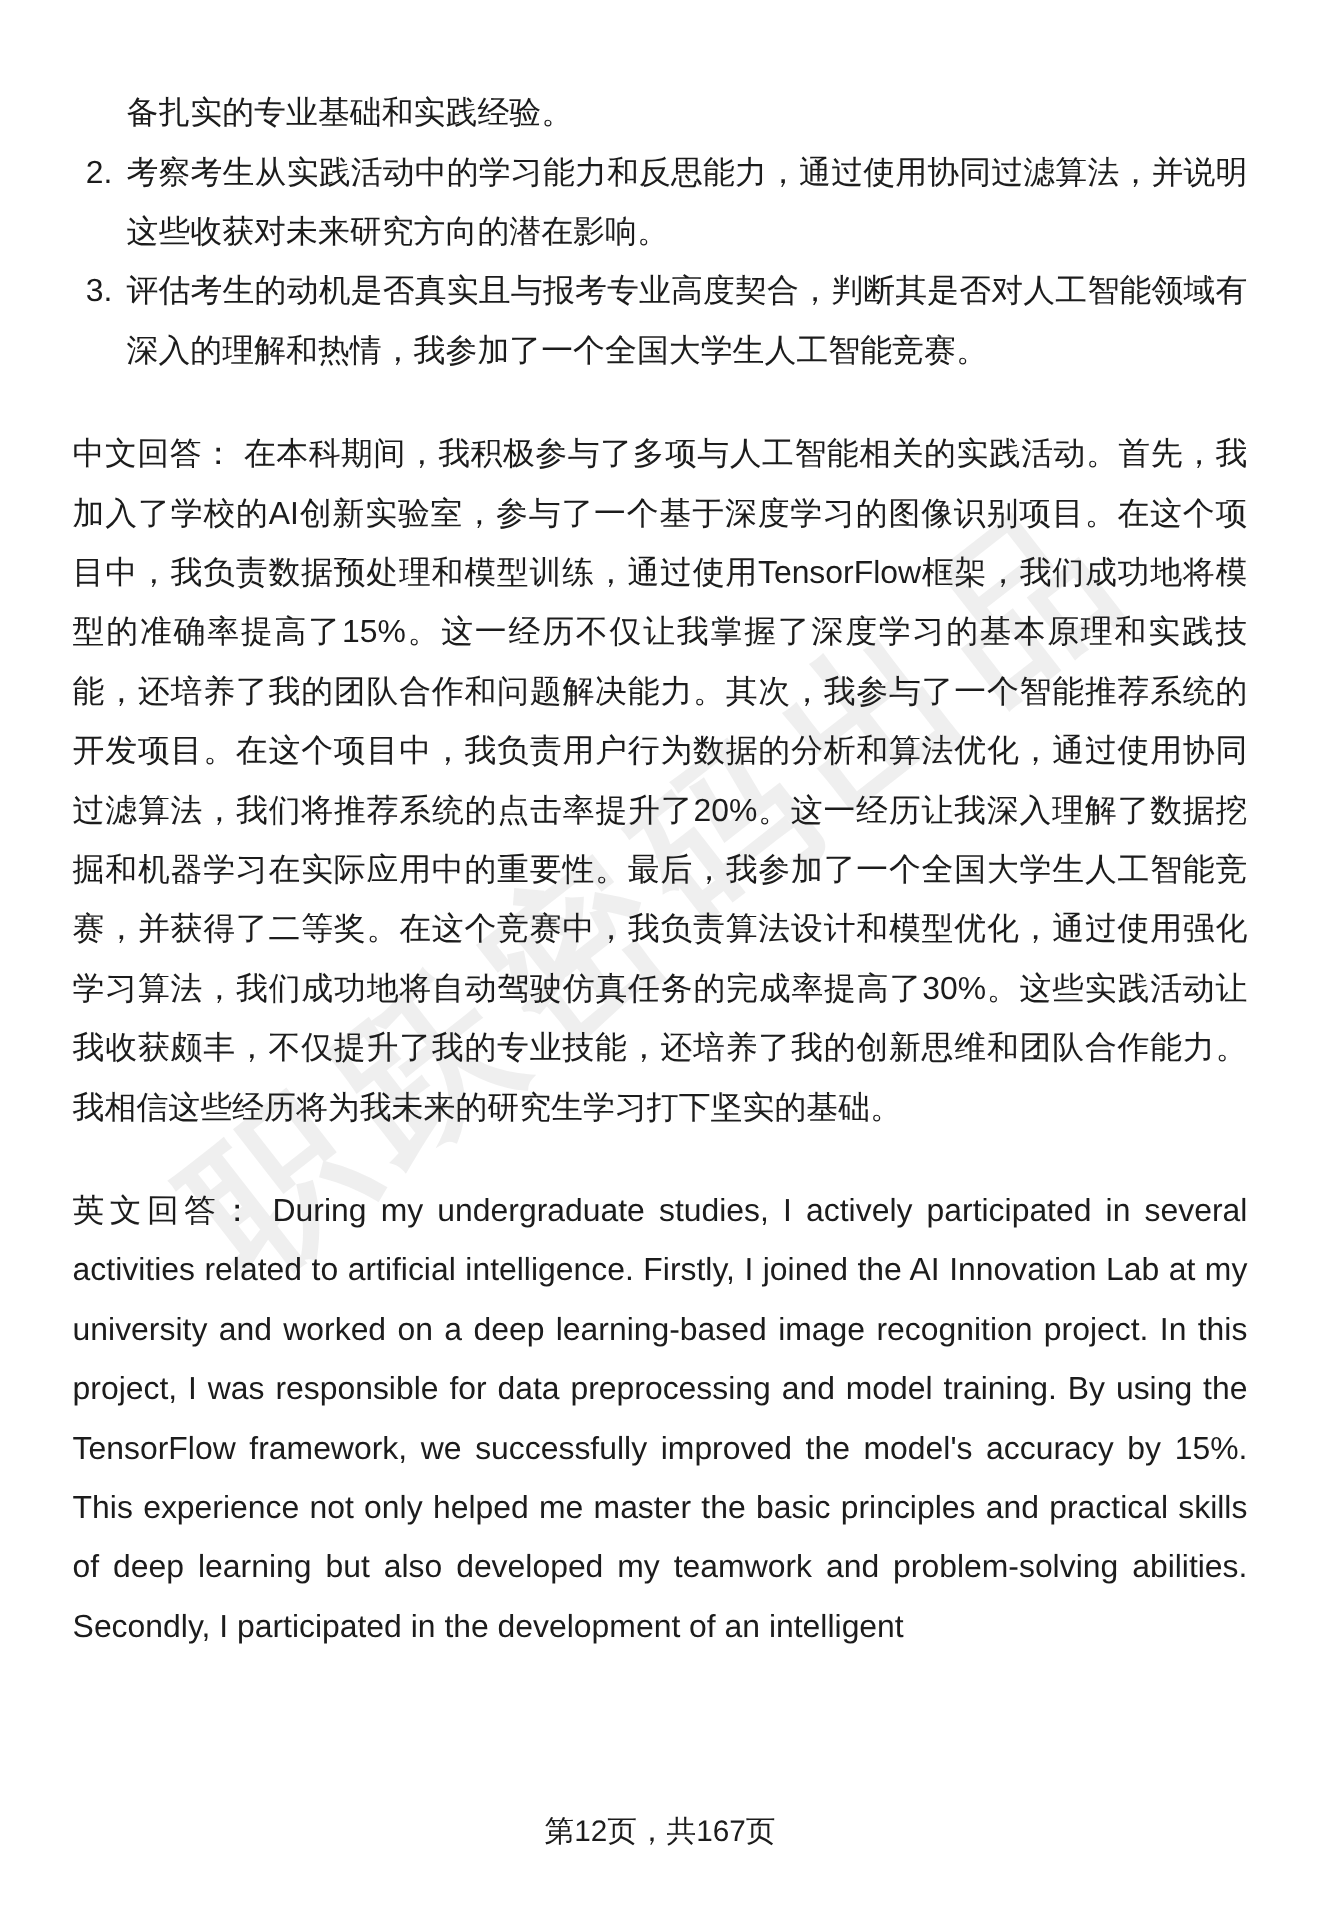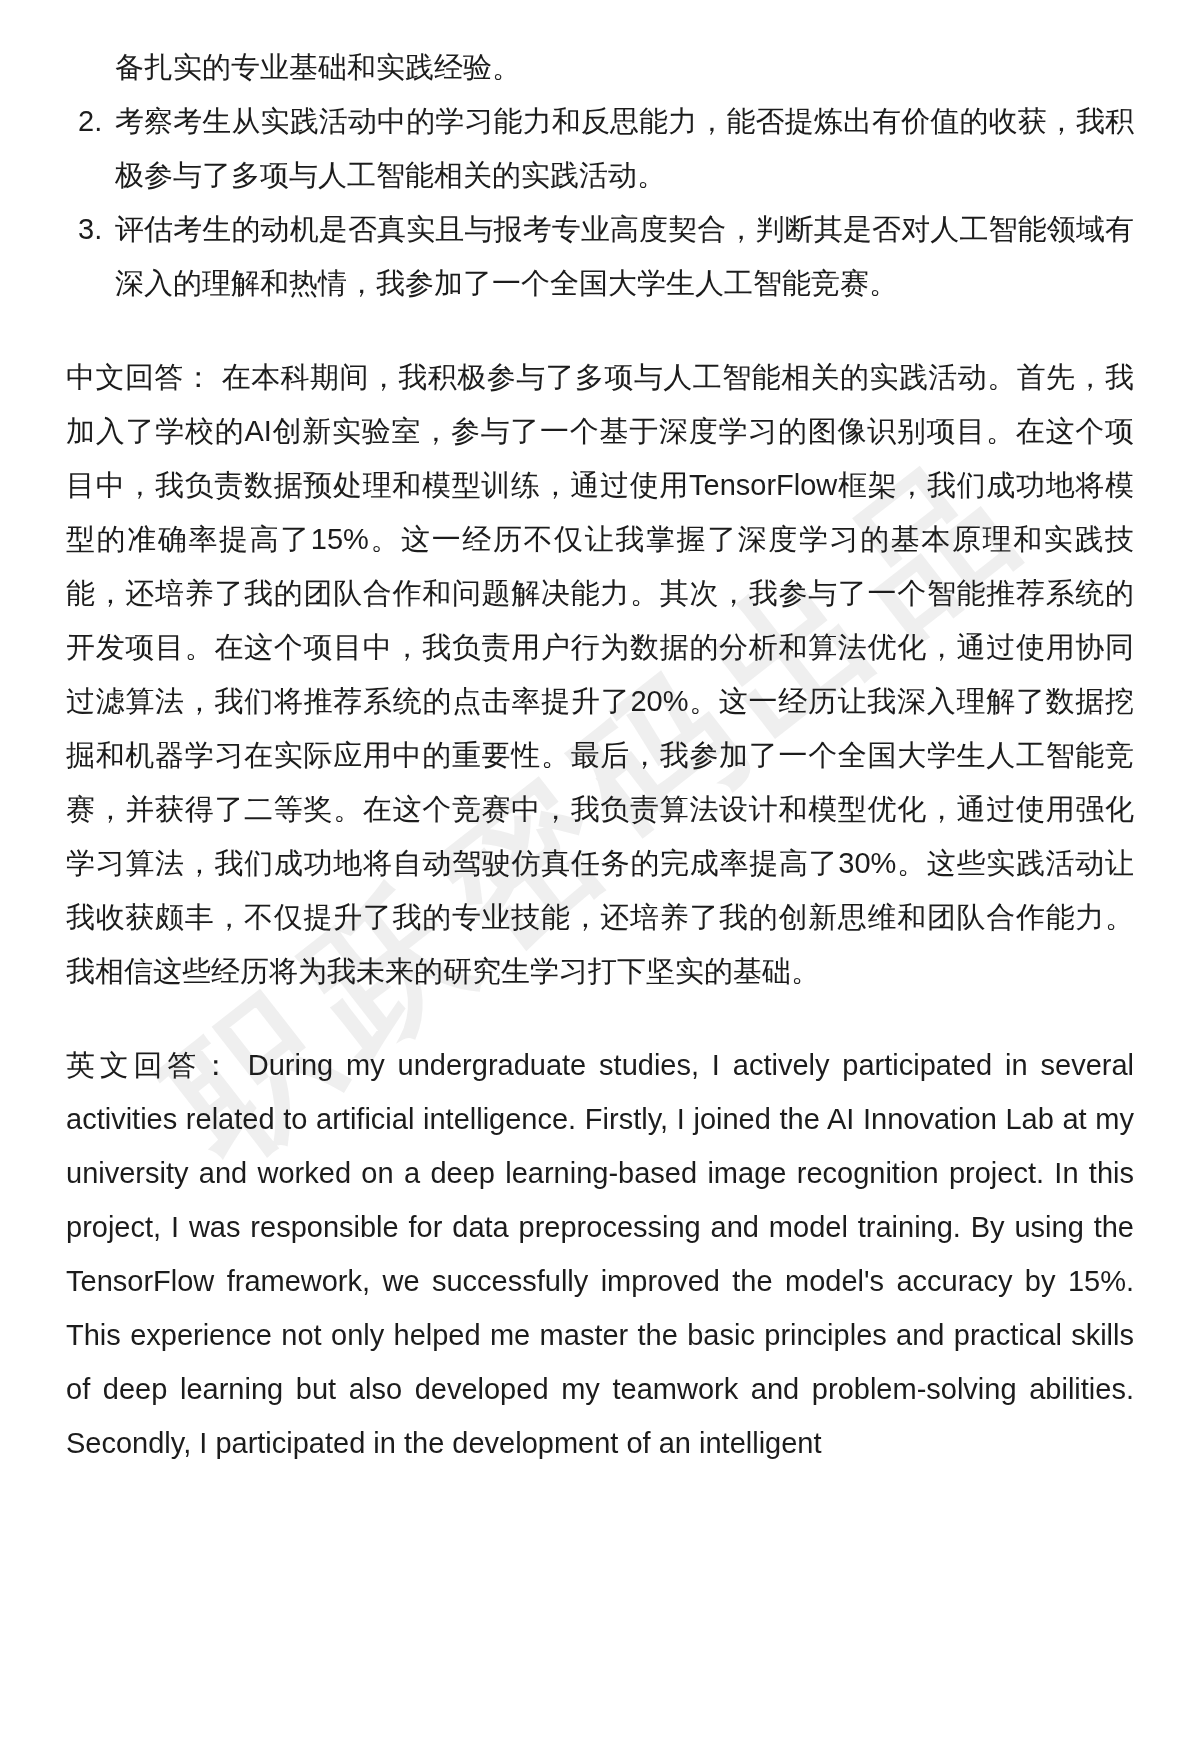--- a/index.html
+++ b/index.html
@@ -32,20 +32,21 @@
     pointer-events: none;
     user-select: none;
   }
   .content {
     position: relative;
     z-index: 1;
     padding: 40px 66px 0 66px;
     font-size: 29px;
     line-height: 54px;
     text-align: justify;
+    margin-top: 36px;
   }
   .continuation {
     margin-left: 49px;
   }
   .list {
     margin: 0;
   }
   .list-item {
     display: flex;
     align-items: flex-start;
@@ -84,34 +85,35 @@
   <div class="watermark">职跃密码出品</div>
 
   <div class="content">
 
     <div class="continuation">备扎实的专业基础和实践经验。</div>
 
     <div class="list">
 
       <div class="list-item">
         <span class="list-number">2.</span>
-        <span class="list-text">考察考生从实践活动中的学习能力和反思能力，能否提炼出有价值的收获，我积极参与了多项与人工智能相关的实践活动。</span>
+        <span class="list-text">考察考生从实践活动中的学习能力和反思能力，通过使用协同过滤算法，并说明这些收获对未来研究方向的潜在影响。</span>
       </div>
 
       <div class="list-item">
         <span class="list-number">3.</span>
         <span class="list-text">评估考生的动机是否真实且与报考专业高度契合，判断其是否对人工智能领域有深入的理解和热情，我参加了一个全国大学生人工智能竞赛。</span>
       </div>
 
     </div>
 
     <p class="para">
       <span class="para-label">中文回答：</span><span> 在本科期间，我积极参与了多项与人工智能相关的实践活动。首先，我加入了学校的AI创新实验室，参与了一个基于深度学习的图像识别项目。在这个项目中，我负责数据预处理和模型训练，通过使用TensorFlow框架，我们成功地将模型的准确率提高了15%。这一经历不仅让我掌握了深度学习的基本原理和实践技能，还培养了我的团队合作和问题解决能力。其次，我参与了一个智能推荐系统的开发项目。在这个项目中，我负责用户行为数据的分析和算法优化，通过使用协同过滤算法，我们将推荐系统的点击率提升了20%。这一经历让我深入理解了数据挖掘和机器学习在实际应用中的重要性。最后，我参加了一个全国大学生人工智能竞赛，并获得了二等奖。在这个竞赛中，我负责算法设计和模型优化，通过使用强化学习算法，我们成功地将自动驾驶仿真任务的完成率提高了30%。这些实践活动让我收获颇丰，不仅提升了我的专业技能，还培养了我的创新思维和团队合作能力。我相信这些经历将为我未来的研究生学习打下坚实的基础。</span>
     </p>
 
     <p class="para">
       <span class="para-label">英文回答：</span><span>  During my undergraduate studies, I actively participated in several activities related to artificial intelligence. Firstly, I joined the AI Innovation Lab at my university and worked on a deep learning-based image recognition project. In this project, I was responsible for data preprocessing and model training. By using the TensorFlow framework, we successfully improved the model's accuracy by 15%. This experience not only helped me master the basic principles and practical skills of deep learning but also developed my teamwork and problem-solving abilities. Secondly, I participated in the development of an intelligent</span>
     </p>
 
   </div>
 
+  <div class="footer">第12页，共167页</div>
 
 </div>
 
 </body></html>

